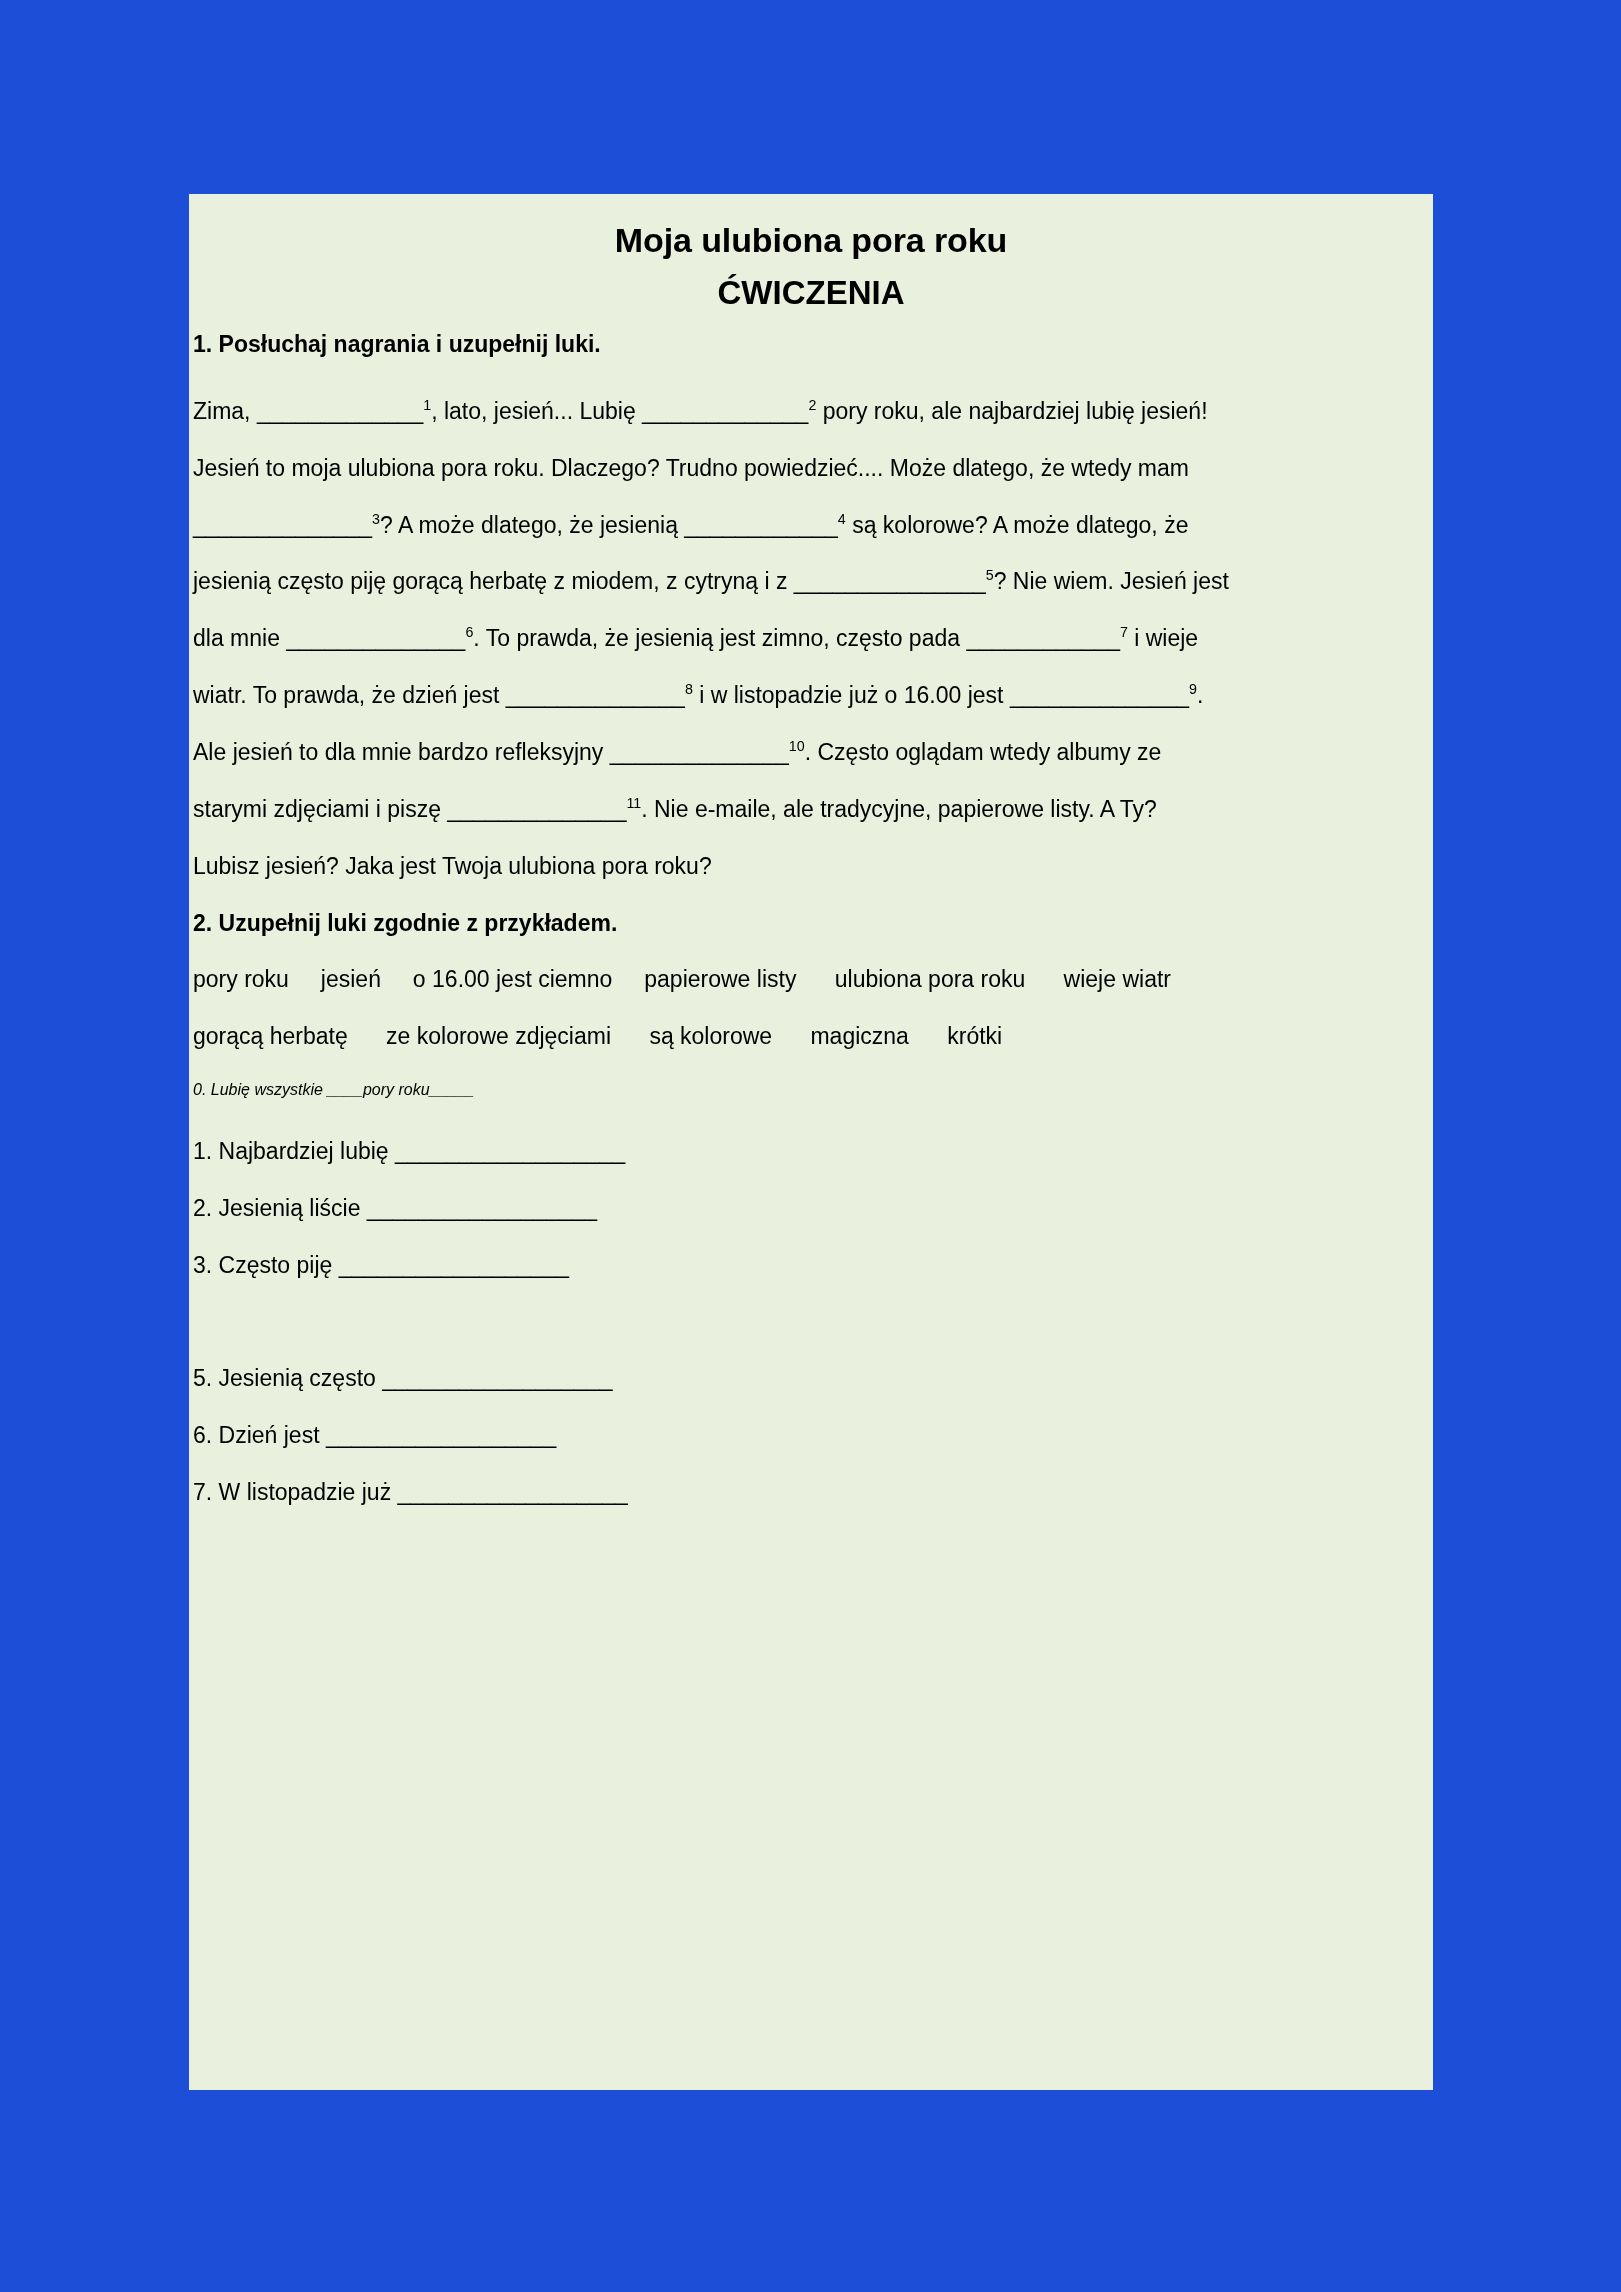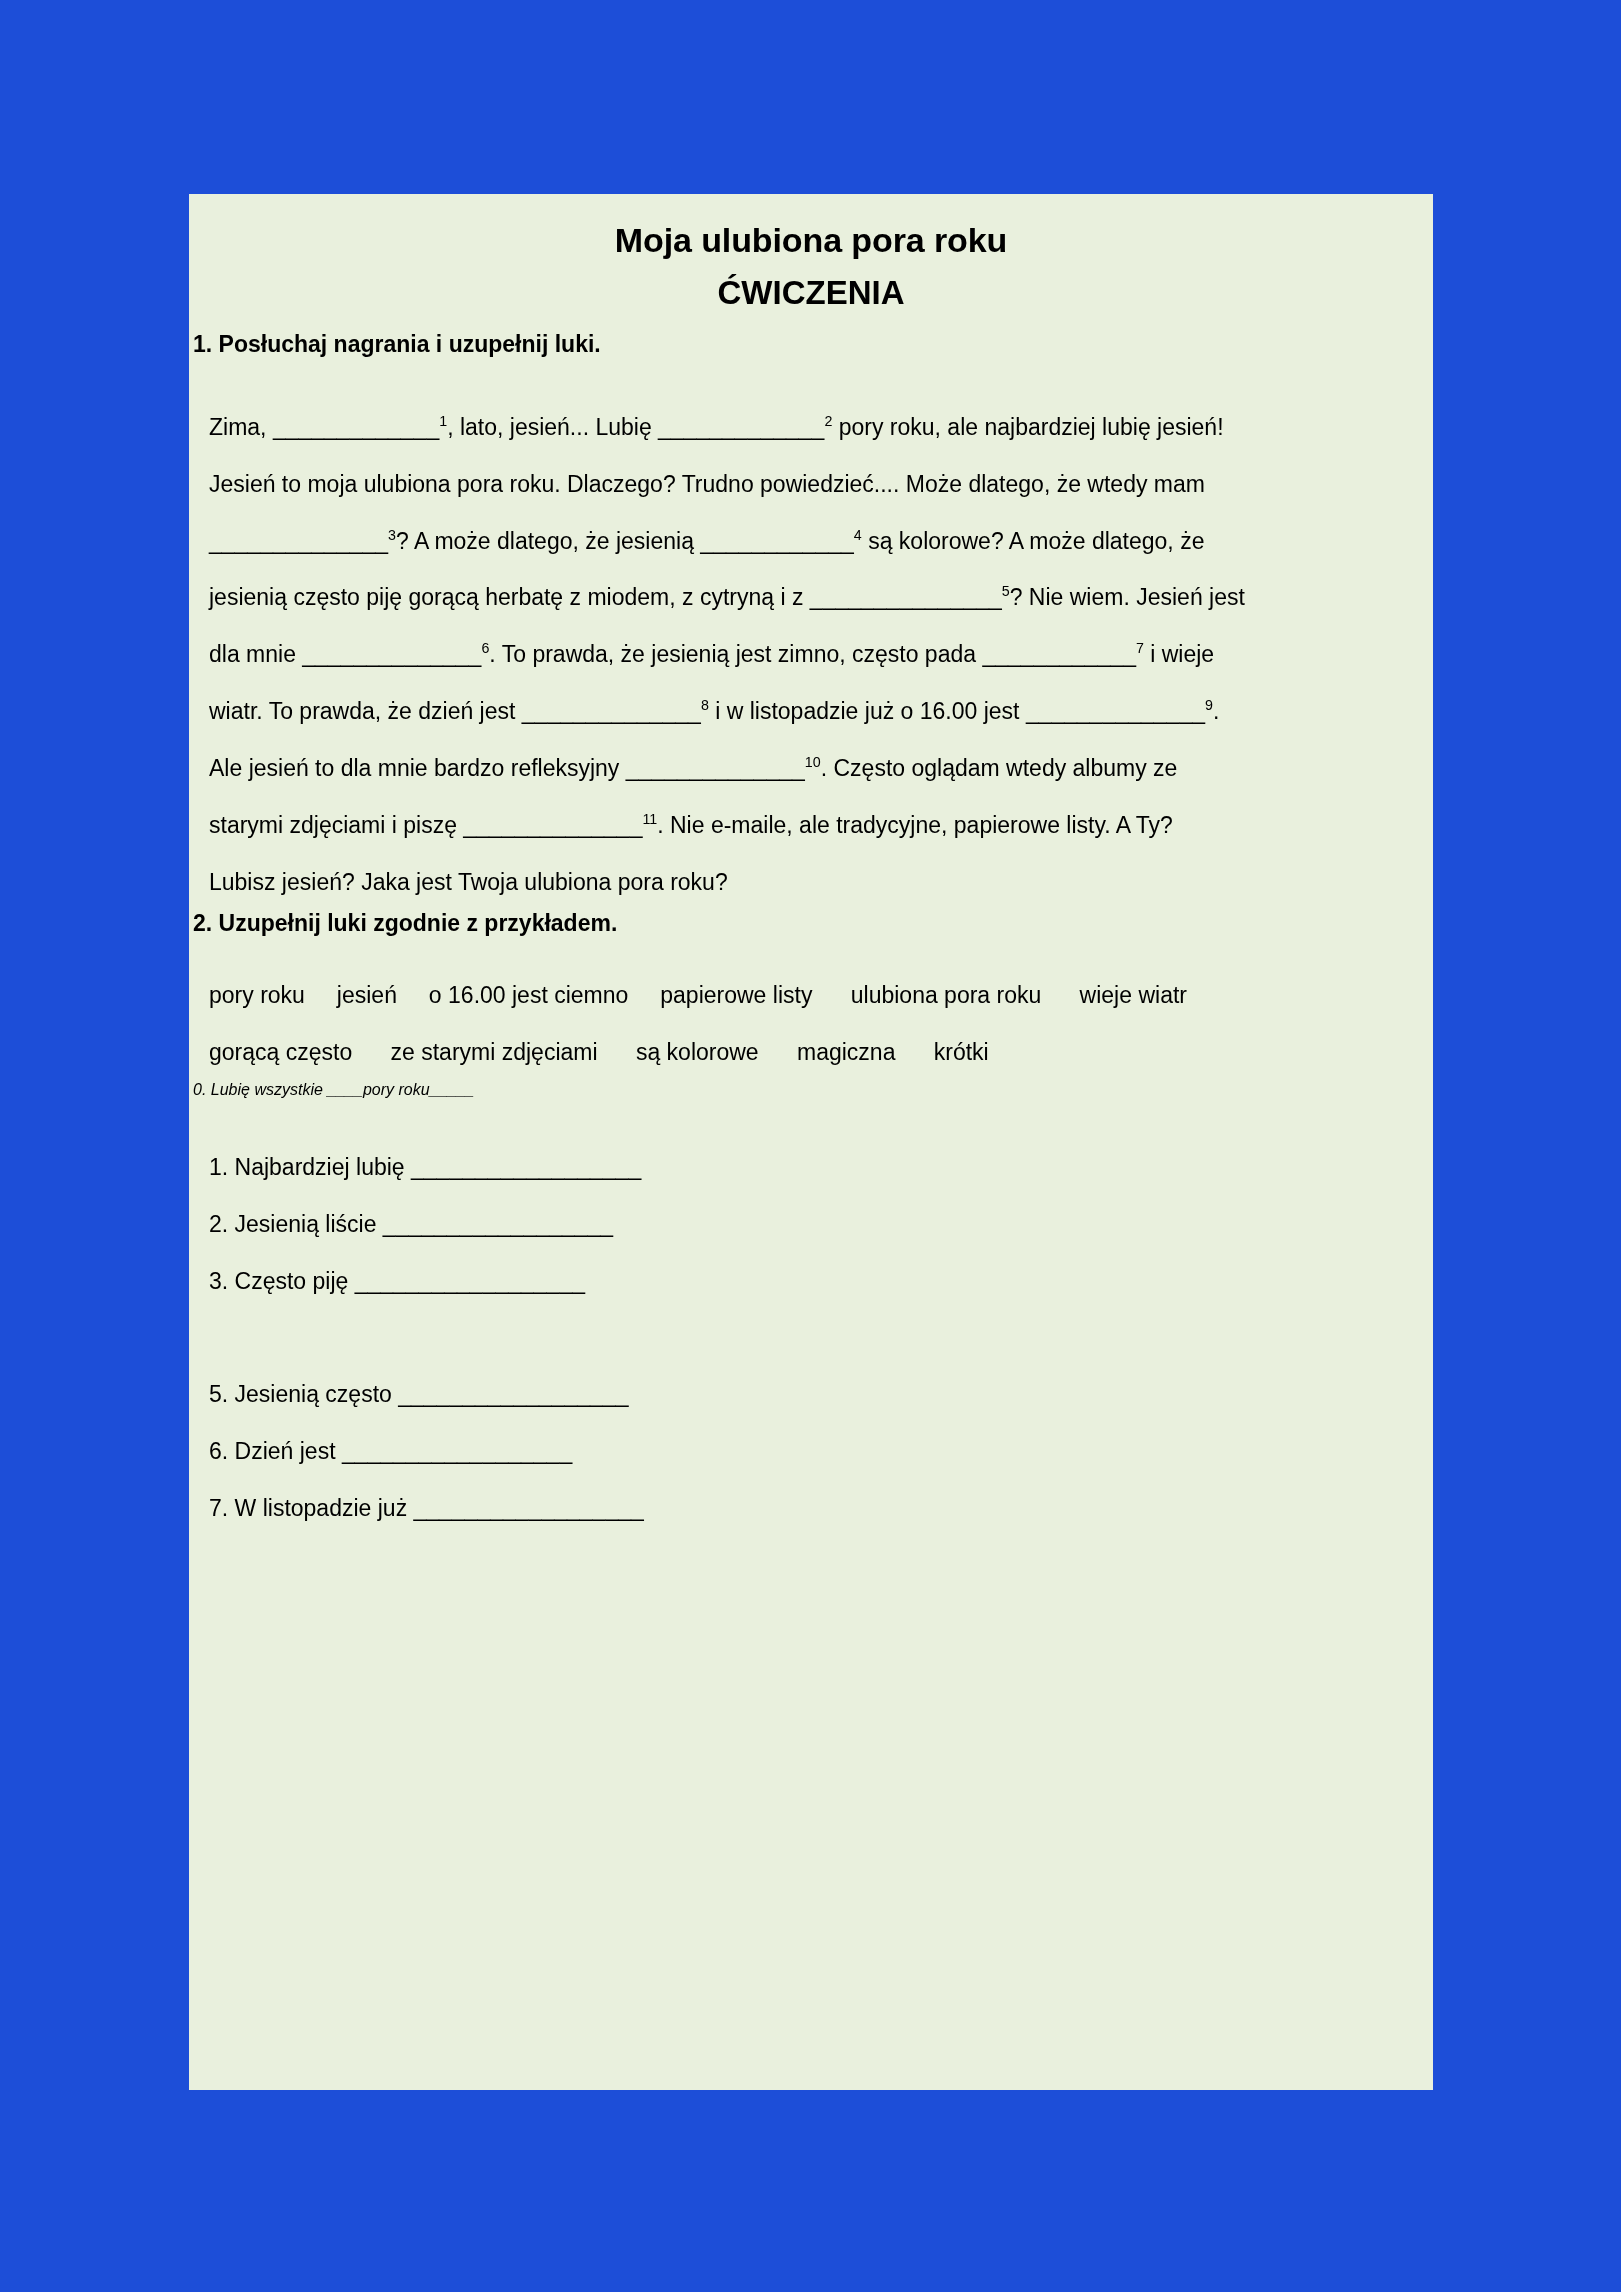--- a/index.html
+++ b/index.html
@@ -65,21 +65,21 @@
     font-size: 23px;
     font-weight: bold;
     color: #000000;
     margin: 0;
     padding-left: 0px;
   }
 
   .line {
     font-size: 23px;
     color: #000000;
-    margin: 16px;
+    margin: 0;
     white-space: pre;
   }
 
   .italic-line {
     font-size: 16px;
     font-style: italic;
     color: #000000;
     margin: 0;
     white-space: pre;
   }
@@ -129,21 +129,21 @@
 
       <div class="row pad-l line" style="top:602px;"><span>starymi zdjęciami i piszę </span><span>______________</span><sup>11</sup><span>. Nie e-maile, ale tradycyjne, papierowe listy. A Ty?</span></div>
 
       <div class="row pad-l line" style="top:659px;"><span>Lubisz jesień? Jaka jest Twoja ulubiona pora roku?</span></div>
 
       <div class="row pad-l" style="top:716px;">
         <span class="ex-heading">2. Uzupełnij luki zgodnie z przykładem.</span>
       </div>
 
       <div class="row pad-l line" style="top:772px;">pory roku     jesień     o 16.00 jest ciemno     papierowe listy      ulubiona pora roku      wieje wiatr</div>
-      <div class="row pad-l line" style="top:829px;">gorącą często      ze starymi zdjęciami      są kolorowe      magiczna      krótki</div>
+      <div class="row pad-l line" style="top:829px;">gorącą herbatę      ze kolorowe zdjęciami      są kolorowe      magiczna      krótki</div>
 
       <div class="row pad-l italic-line" style="top:887px;">0. Lubię wszystkie ____pory roku_____</div>
 
       <div class="row pad-l line" style="top:944px;">1. Najbardziej lubię __________________</div>
       <div class="row pad-l line" style="top:1001px;">2. Jesienią liście __________________</div>
       <div class="row pad-l line" style="top:1058px;">3. Często piję __________________</div>
       <div class="row pad-l line" style="top:1171px;">5. Jesienią często __________________</div>
       <div class="row pad-l line" style="top:1228px;">6. Dzień jest __________________</div>
       <div class="row pad-l line" style="top:1285px;">7. W listopadzie już __________________</div>
 

